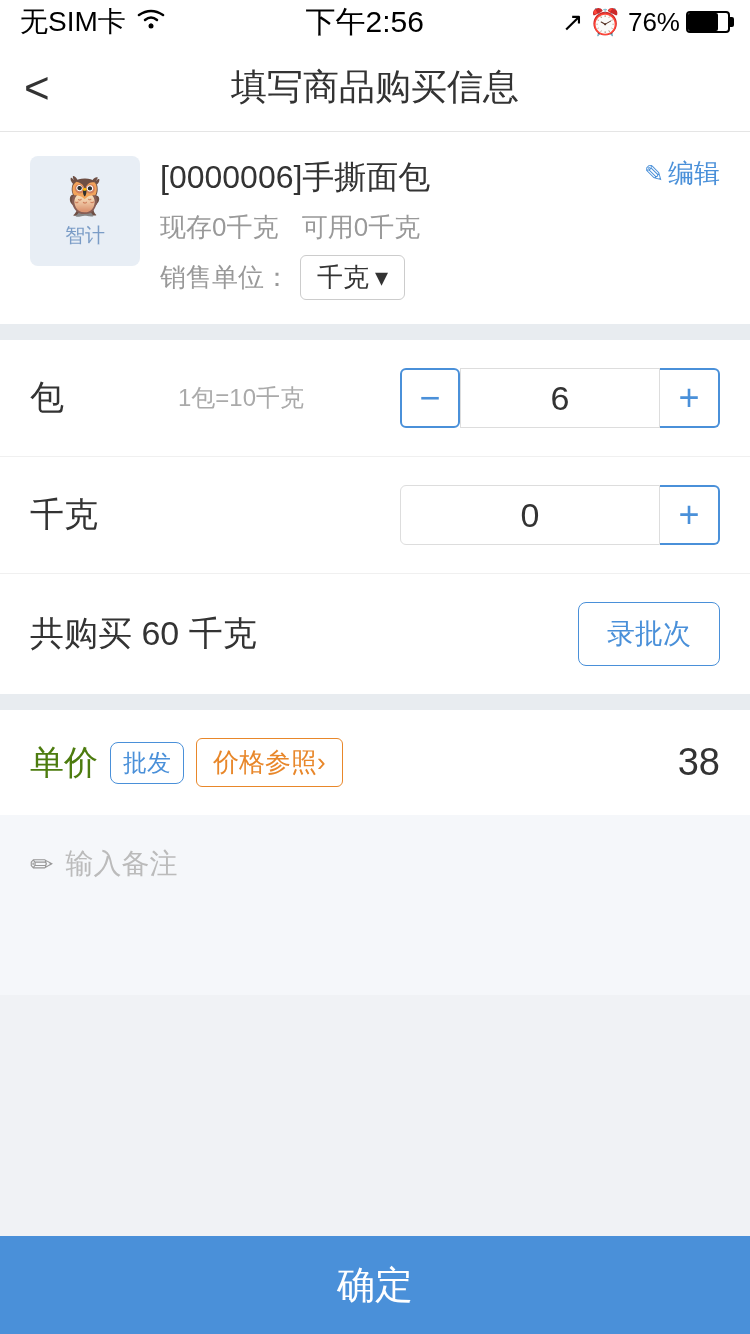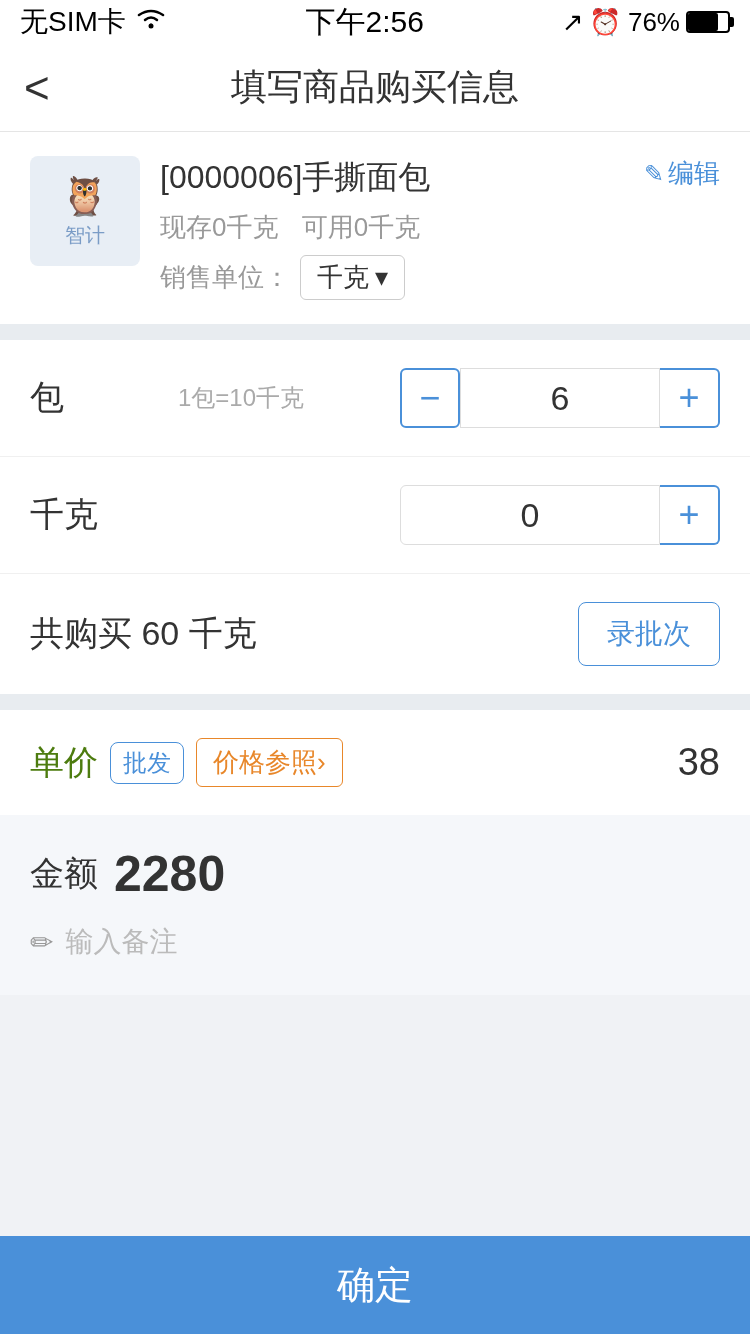--- a/index.html
+++ b/index.html
@@ -372,24 +372,20 @@
     <span class="price-label">单价</span>
     <div class="price-tag">批发</div>
     <div class="price-ref">
       <span>价格参照</span>
       <span>›</span>
     </div>
     <span class="price-value">38</span>
   </div>
 
   <div class="amount-section">
-    <div class="amount-row">
-      <span class="amount-label">金额</span>
-      <span class="amount-value">2280</span>
-    </div>
     <div class="note-row">
       <span class="note-icon">✏</span>
       <span class="note-text">输入备注</span>
     </div>
   </div>
 
   <div style="height: 400px; background: #f0f2f5;"></div>
 </div>
 
 <div class="confirm-btn">

